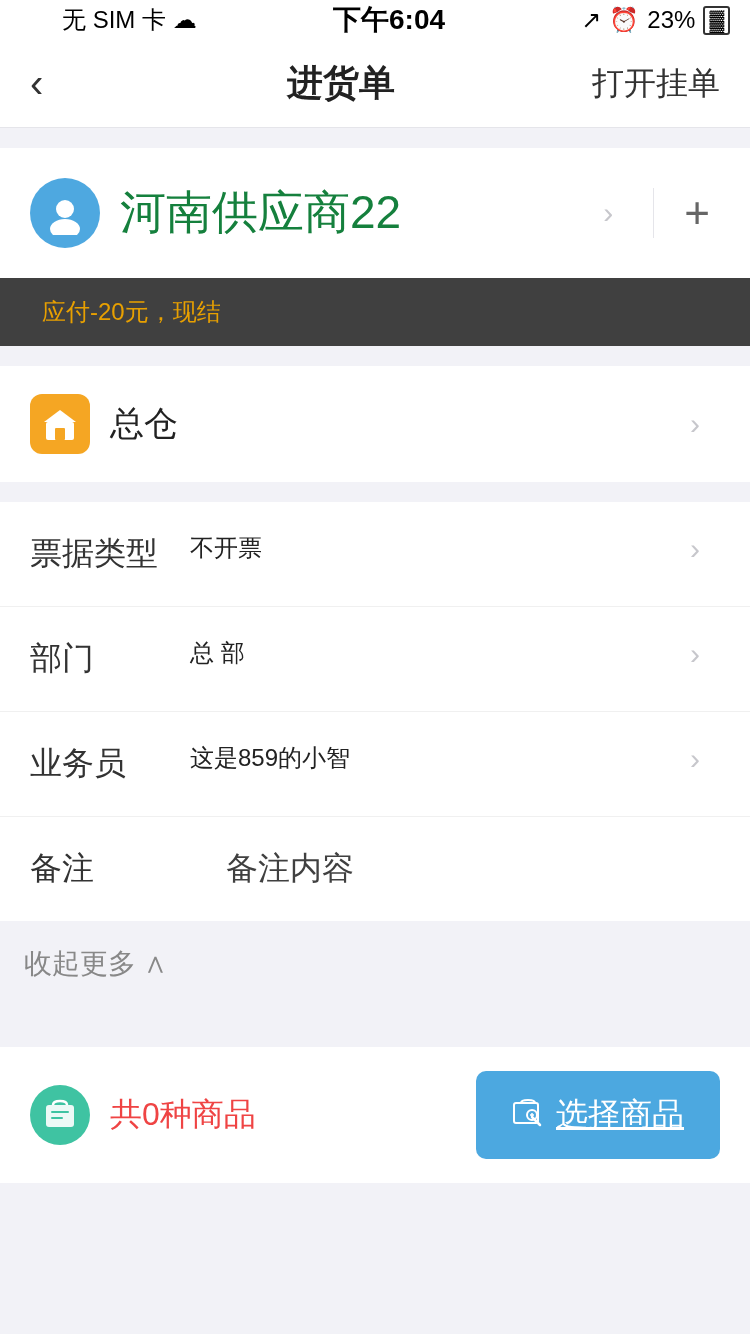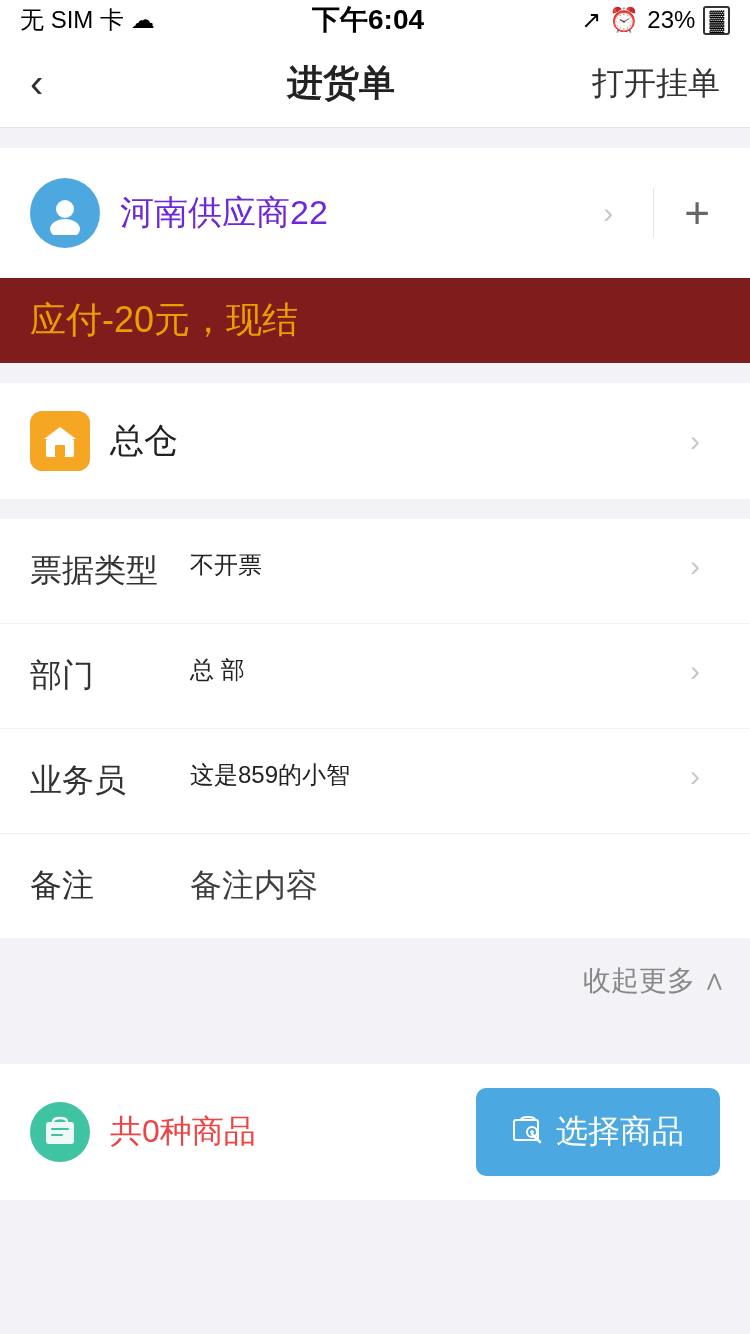--- a/index.html
+++ b/index.html
@@ -16,21 +16,21 @@
     .status-bar {
       height: 40px;
       background: #fff;
       display: flex;
       align-items: center;
       justify-content: space-between;
       padding: 0 20px;
       font-size: 24px;
       font-weight: 500;
     }
-    .status-left { display: flex; align-items: flex-end; gap: 10px; }
+    .status-left { display: flex; align-items: flex-end; gap: 10px; margin-left: 42px; }
     .status-center { font-size: 28px; font-weight: 600; }
     .status-right { display: flex; align-items: center; gap: 8px; font-size: 24px; }
 
     
     .nav-bar {
       height: 88px;
       background: #fff;
       display: flex;
       align-items: center;
       justify-content: space-between;
@@ -81,22 +81,22 @@
       background: #4ea8e0;
       display: flex;
       align-items: center;
       justify-content: center;
       margin-right: 20px;
       flex-shrink: 0;
     }
     .supplier-avatar svg { width: 44px; height: 44px; }
     .supplier-name {
       flex: 1;
-      font-size: 34px;
-      color: #6d28d9;
+      font-size: 46px;
+      color: #15803d;
     }
     .chevron-right {
       color: #c7c7cc;
       font-size: 30px;
       margin-right: 20px;
     }
     .add-btn {
       font-size: 44px;
       color: #666;
       cursor: pointer;
@@ -104,23 +104,23 @@
     }
     .supplier-divider {
       width: 1px;
       height: 50px;
       background: #e5e5ea;
       margin: 0 20px;
     }
 
     
     .notice-banner {
-      background: #7f1d1d;
-      padding: 18px 30px;
-      font-size: 36px;
+      background: #404040;
+      padding: 18px 42px;
+      font-size: 24px;
       color: #e8a000;
     }
 
     
     .warehouse-row {
       display: flex;
       align-items: center;
       padding: 28px 30px;
       background: #fff;
     }
@@ -148,20 +148,21 @@
     }
     .form-row {
       display: flex;
       align-items: flex-start;
       padding: 30px 30px;
       border-bottom: 1px solid #f0f0f0;
       min-height: 100px;
     }
     .form-row:last-child {
       border-bottom: none;
+      gap: 36px;
     }
     .form-label {
       font-size: 32px;
       color: #333;
       width: 140px;
       flex-shrink: 0;
     }
     .form-value {
       flex: 1;
       font-size: 24px;
@@ -173,21 +174,21 @@
       font-size: 32px;
       color: #404040;
       margin-left: 20px;
     }
 
     
     .collapse-row {
       background: #f2f2f7;
       display: flex;
       align-items: center;
-      justify-content: flex-end;
+      justify-content: flex-start;
       padding: 24px;
       cursor: pointer;
     }
     .collapse-text {
       font-size: 28px;
       color: #888;
     }
 
     
     .product-bar {
@@ -218,20 +219,21 @@
       color: #fff;
       font-size: 32px;
       padding: 22px 36px;
       border-radius: 10px;
       display: flex;
       align-items: center;
       gap: 12px;
       cursor: pointer;
       border: none;
       white-space: nowrap;
+      text-decoration: underline;
     }
 
     
     .page-bg {
       flex: 1;
       background: #f2f2f7;
       min-height: 300px;
     }
   </style>
 </head>

